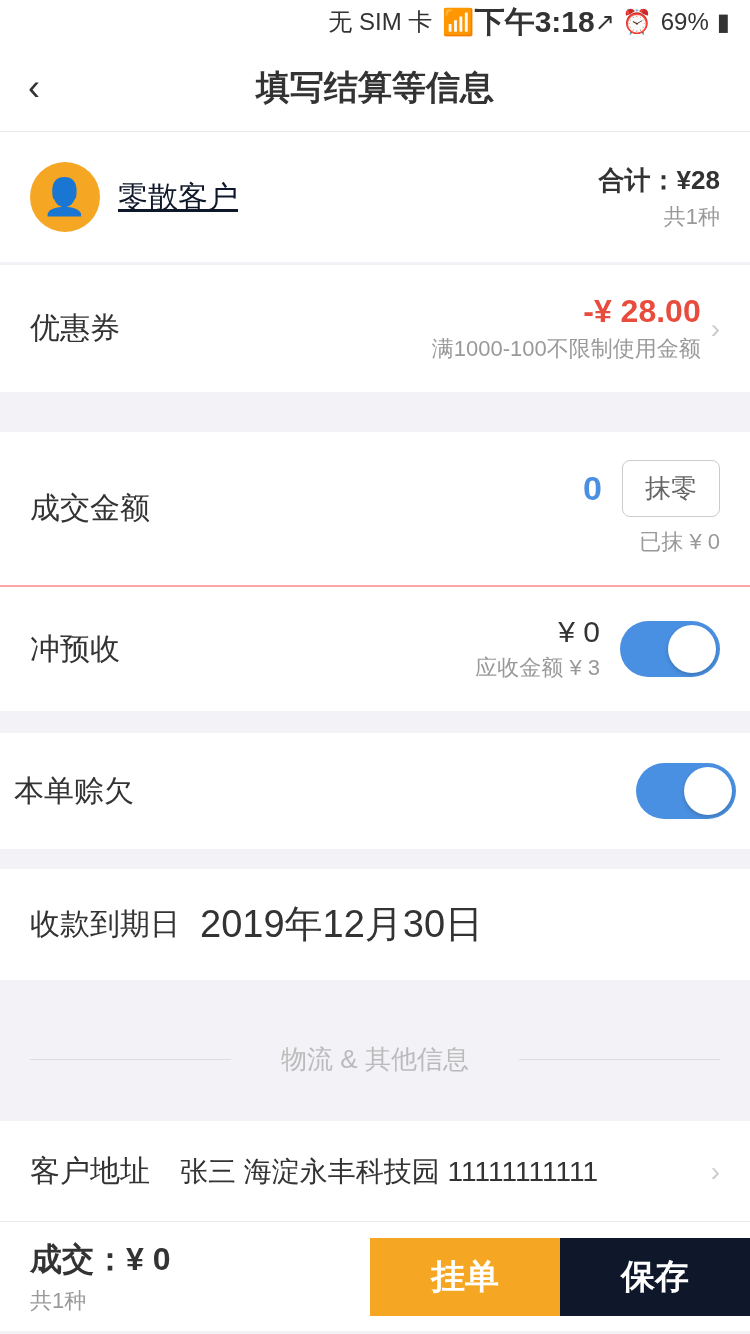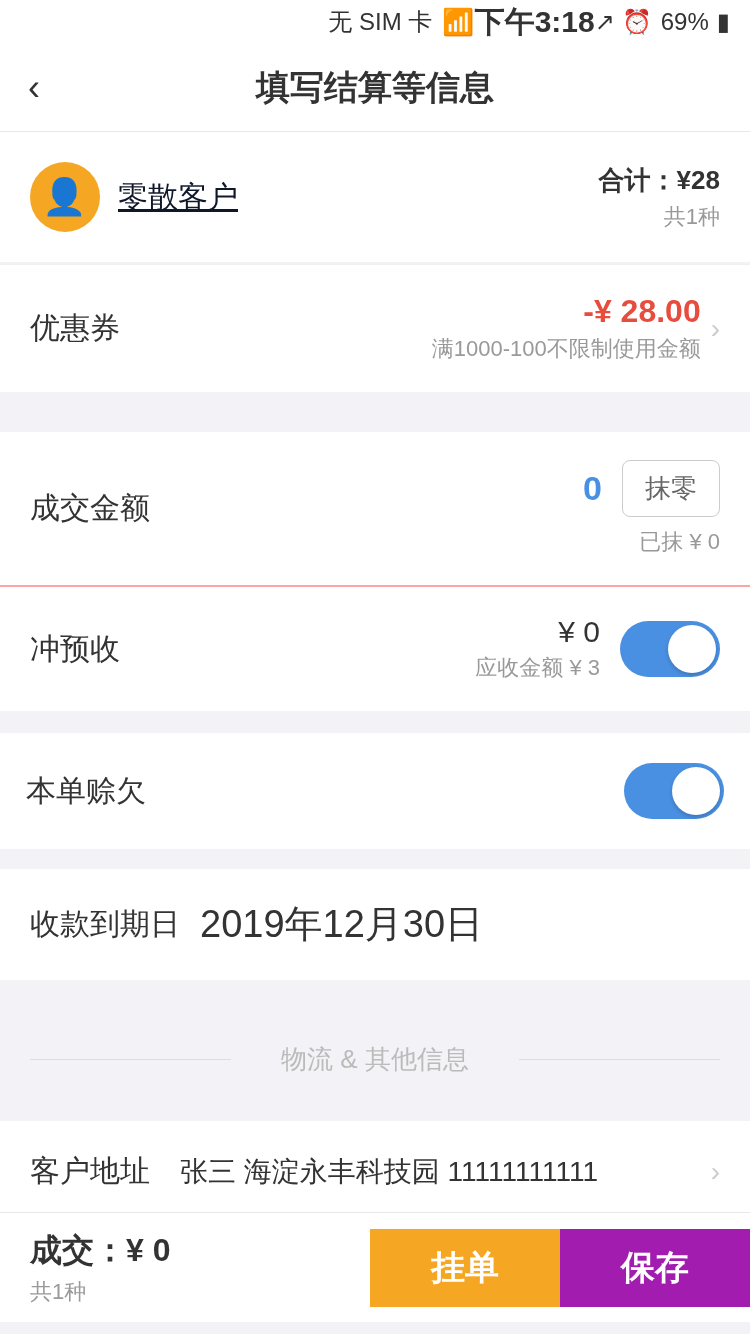--- a/index.html
+++ b/index.html
@@ -145,21 +145,21 @@
       display: flex;
       align-items: center;
       gap: 20px;
     }
     .advance-amounts { text-align: right; }
     .advance-main { font-size: 30px; color: #333; }
     .advance-sub { font-size: 22px; color: #999; margin-top: 4px; }
     
     .credit-section {
       background: #fff;
-      padding: 30px 26px;
+      padding: 30px 14px;
       display: flex;
       align-items: center;
       justify-content: space-between;
       margin-bottom: 20px;
     }
     .credit-label { font-size: 30px; color: #333; }
     
     .due-section {
       background: #fff;
       padding: 30px 30px;
@@ -192,21 +192,21 @@
       padding: 30px 30px;
       display: flex;
       align-items: center;
       justify-content: space-between;
     }
     .address-label { font-size: 30px; color: #333; flex-shrink: 0; margin-right: 30px; }
     .address-value { font-size: 28px; color: #333; flex: 1; }
     
     .bottom-bar {
       position: fixed;
-      bottom: 12px;
+      bottom: 3px;
       left: 0;
       width: 750px;
       height: 110px;
       background: #fff;
       display: flex;
       align-items: center;
       border-top: 1px solid #e8e8e8;
     }
     .bottom-left {
       flex: 1;
@@ -222,21 +222,21 @@
       align-items: center;
       justify-content: center;
       font-size: 34px;
       font-weight: 600;
       color: white;
       cursor: pointer;
       border: none;
       outline: none;
     }
     .btn-hang { background: #f5a623; }
-    .btn-save { background: #a21caf; }
+    .btn-save { background: #0f172a; }
     
     .bottom-spacer { height: 120px; }
     .sim-text { font-size: 24px; }
   </style>
 </head>
 <body>
 
 <div class="status-bar">
   <div class="status-left">
     <span class="sim-text">无 SIM 卡</span>

